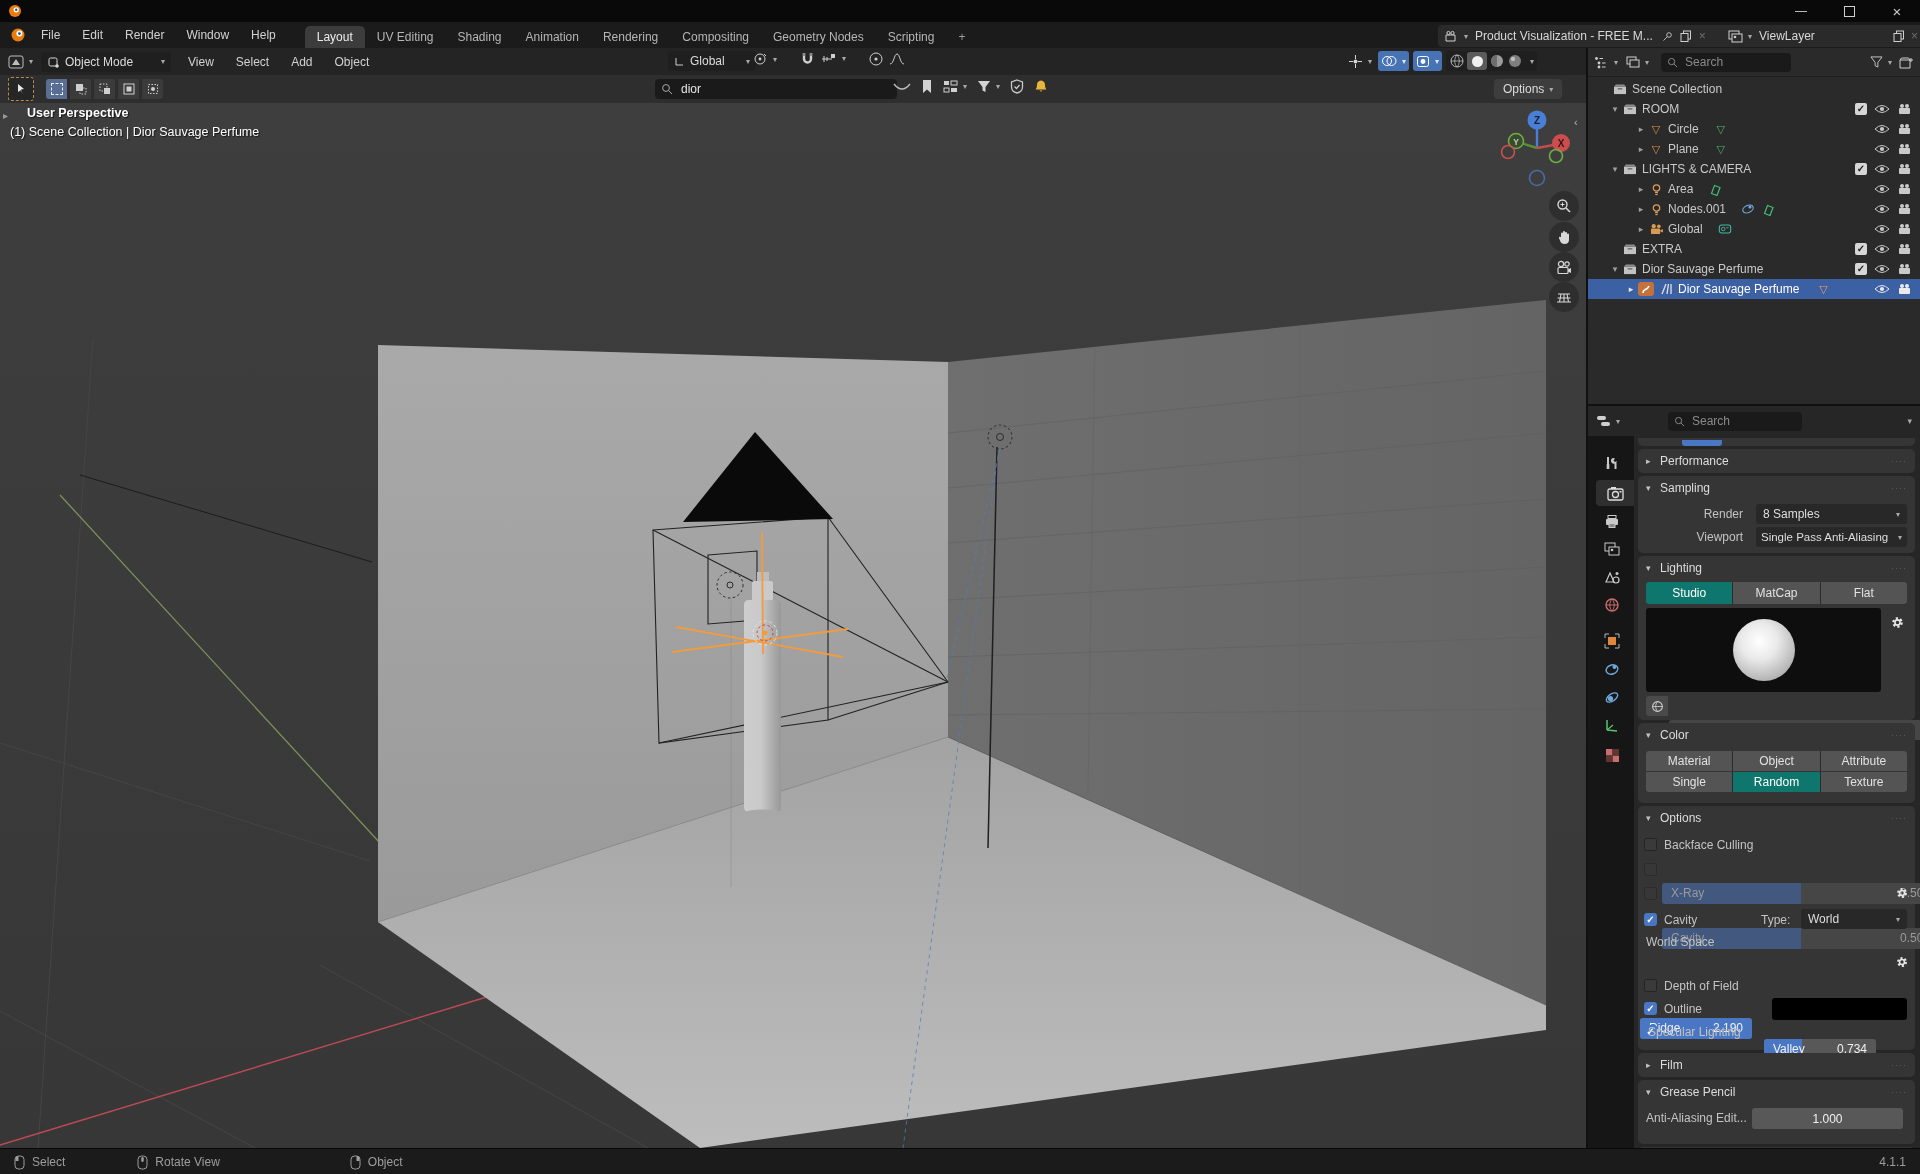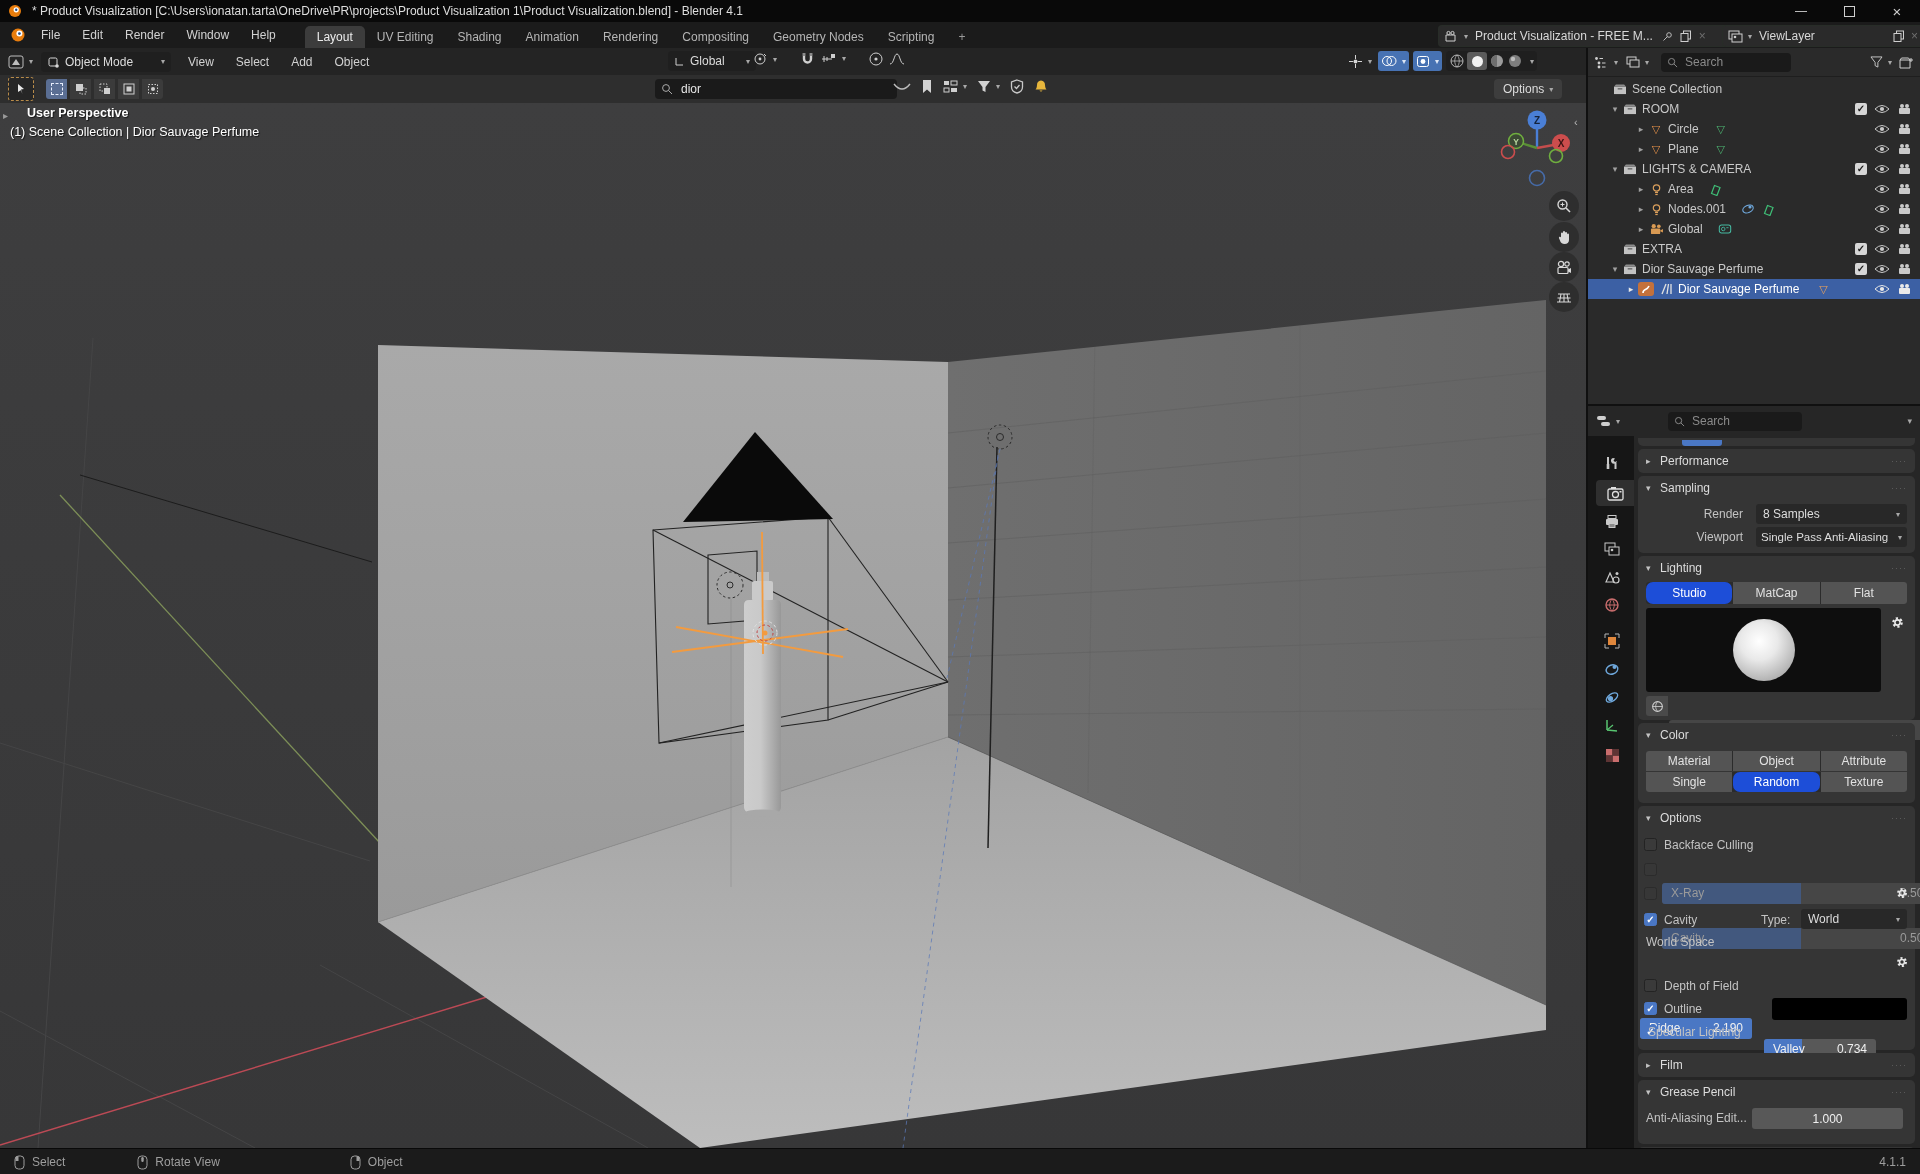--- a/index.html
+++ b/index.html
@@ -49,21 +49,21 @@
   .plabel{color:#c3c3c3;}
   .pwidget{background:#282828;border-radius:3px;height:20px;display:flex;align-items:center;padding:0 7px;color:#dddddd;}
   .slider{position:relative;height:20px;border-radius:3px;background:#585858;overflow:hidden;color:#f0f0f0;}
   .slider .fill{position:absolute;left:0;top:0;bottom:0;background:#4a77c4;}
   .slider .sl-label{position:absolute;left:9px;top:0;line-height:20px;}
   .slider .sl-val{position:absolute;right:9px;top:0;line-height:20px;}
   .slider.dim{background:#464646;color:#9a9a9a;}
   .slider.dim .fill{background:#42587e;}
   .seg{display:flex;height:20px;border-radius:3px;overflow:hidden;gap:1px;background:#2b2b2b;}
   .seg>div{flex:1;background:#545454;display:flex;align-items:center;justify-content:center;color:#e2e2e2;}
-  .seg>div.on{background:#1d4ed8;color:#fff;border-radius:7px;}
+  .seg>div.on{background:#0f766e;color:#fff;}
   .pcheck{width:13px;height:13px;border-radius:2.5px;background:#3a3a3a;border:1px solid #232323;box-sizing:border-box;}
   .pcheck.on{background:#4a77c4;border-color:#4a77c4;color:#fff;font-size:10px;line-height:11px;text-align:center;font-weight:bold;}
   
   #statusbar{left:0;top:1148px;width:1920px;height:26px;background:#1b1b1b;border-top:1px solid #090909;color:#9e9e9e;}
   .sb-item{display:flex;align-items:center;gap:7px;}
   
   .vp-text{color:#ffffff;text-shadow:1px 1px 1px rgba(0,0,0,.65);font-size:12.5px;}
   .navbtn{position:absolute;width:30px;height:30px;border-radius:50%;background:rgba(42,42,42,.78);display:flex;align-items:center;justify-content:center;}
   svg{display:block;}
 </style>
@@ -72,21 +72,20 @@
 <div id="root" class="noselect">
 
 <div id="titlebar" class="abs row">
   <span class="abs" style="left:8px;top:4px;width:14px;height:14px">
     <svg width="14" height="14" viewBox="0 0 14 14">
           <circle cx="7" cy="7" r="6" fill="#e87d0d"></circle>
           <circle cx="8.2" cy="5.8" r="2.6" fill="#fff"></circle>
           <circle cx="8.2" cy="5.8" r="1.2" fill="#23508c"></circle>
         </svg>
   </span>
-  <span class="abs" style="left:32px;top:0;line-height:22px;font-size:12px">* Product Visualization [C:\Users\ionatan.tarta\OneDrive\PR\projects\Product Visualization 1\Product Visualization.blend] - Blender 4.1</span>
   <span class="winbtn abs" style="left:1784px">—</span>
   <span class="winbtn abs" style="left:1832px">
         <span style="display:inline-block;width:9px;height:9px;border:1px solid #cfcfcf"></span>
       </span>
   <span class="winbtn abs" style="left:1880px;font-size:15px">×</span>
 </div>
 
 <div id="topbar" class="abs row">
   <span style="margin:0 4px 0 10px">
     <svg width="16" height="16" viewBox="0 0 16 16">

